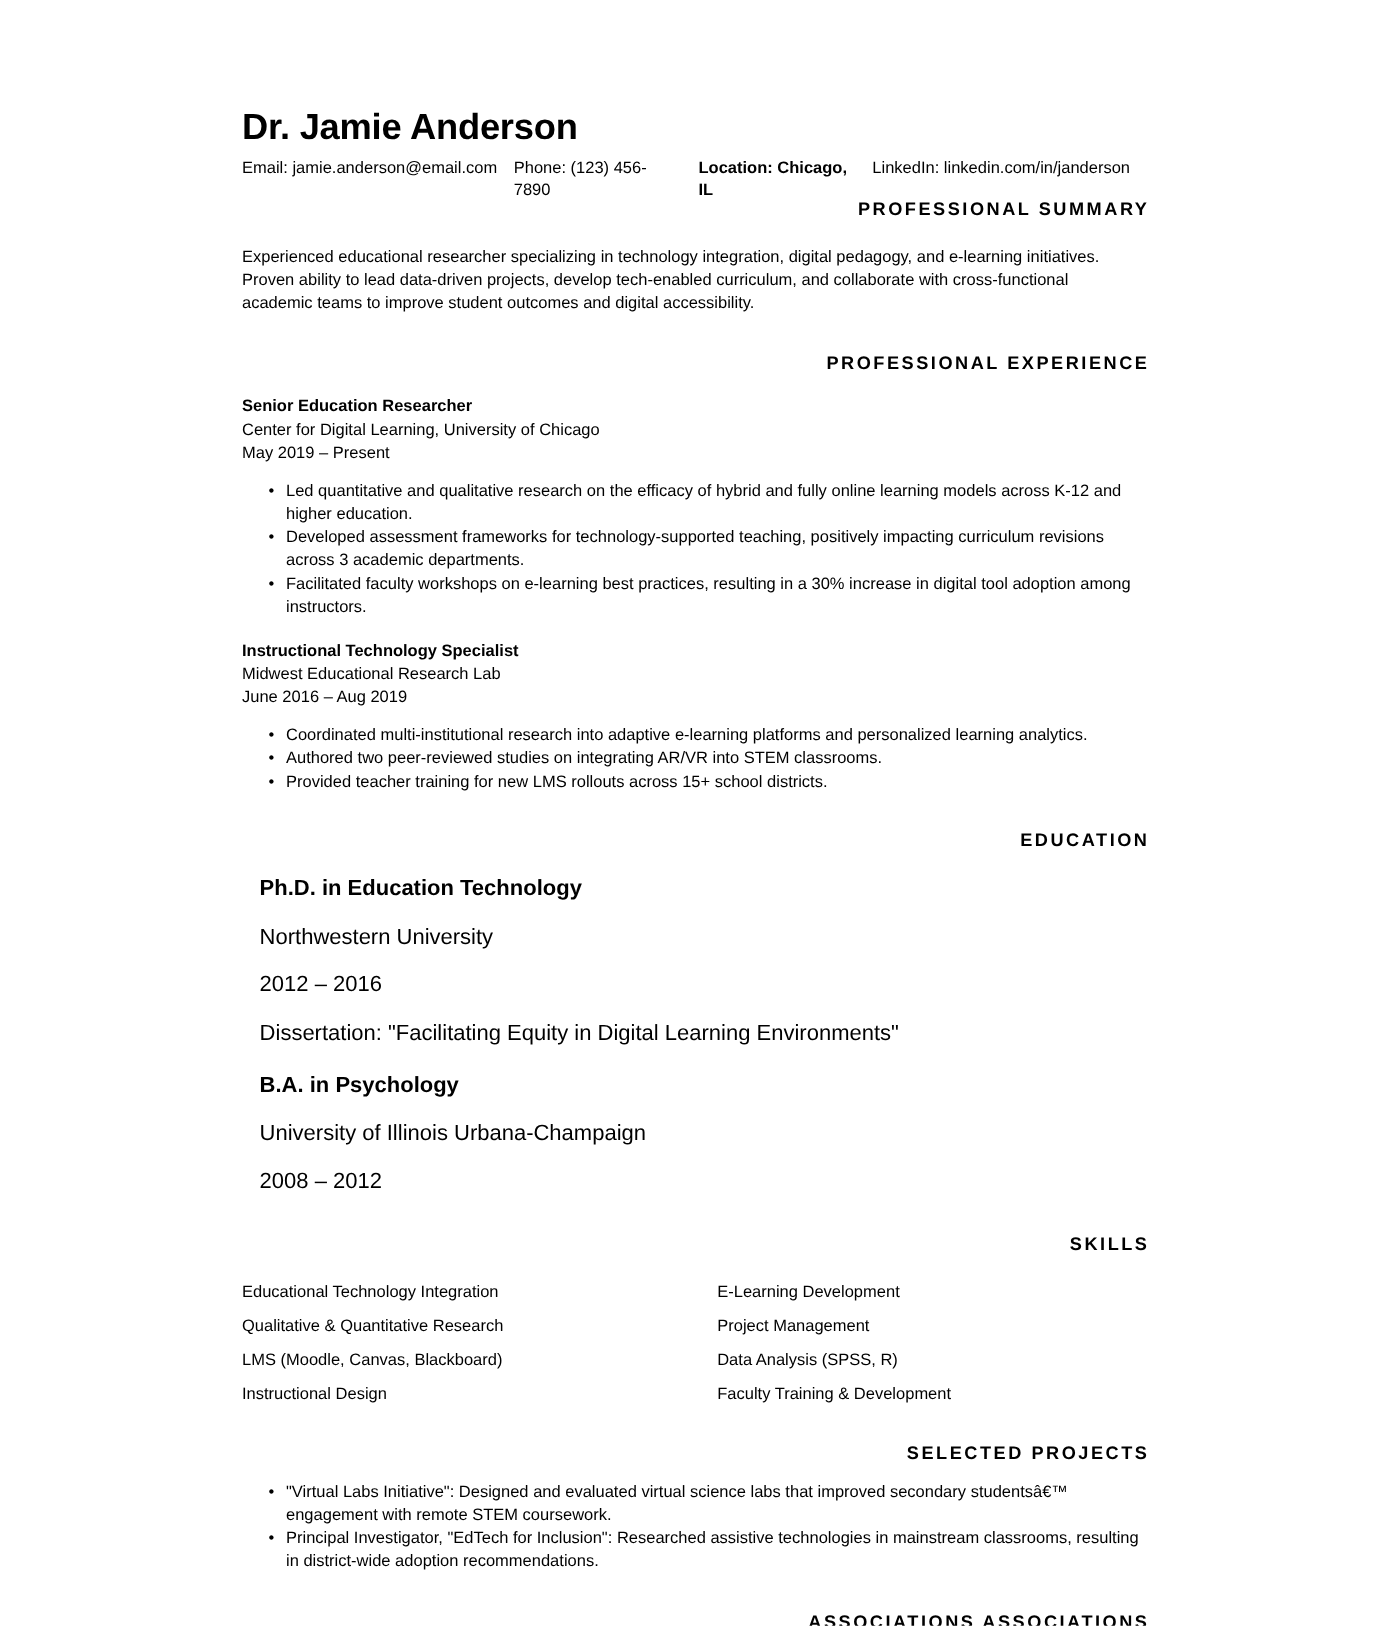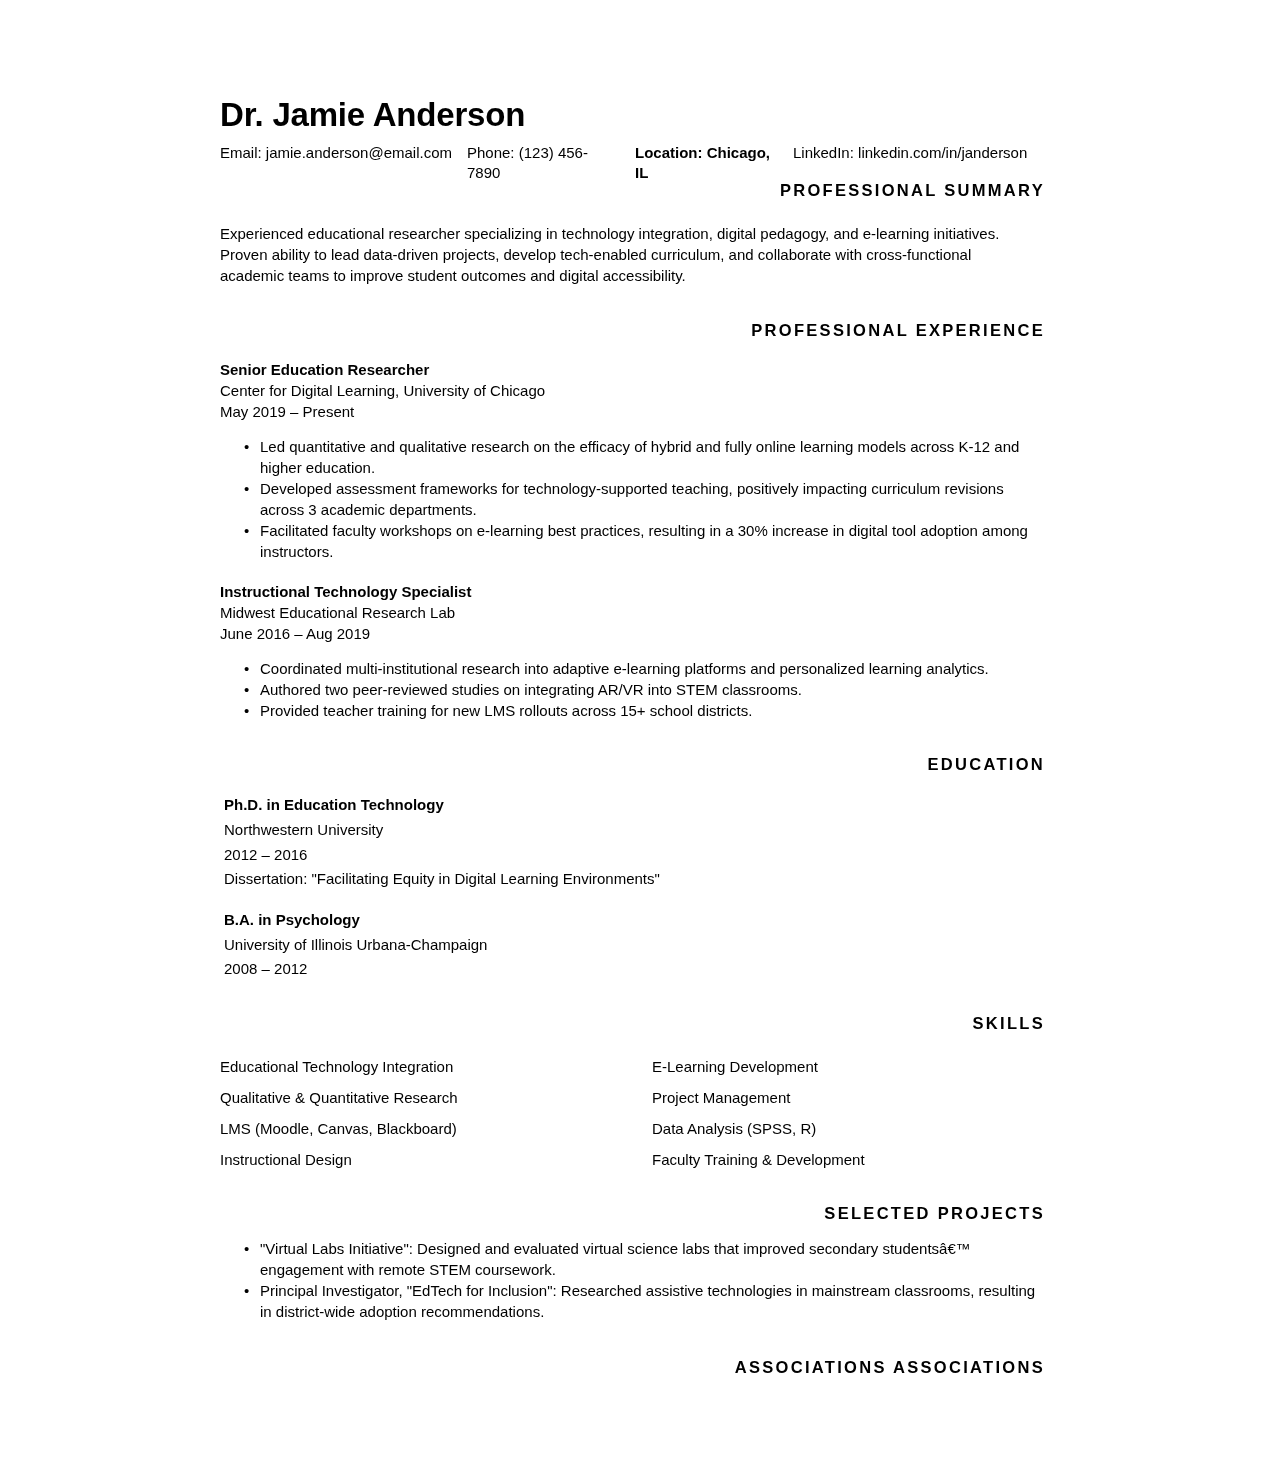--- a/index.html
+++ b/index.html
@@ -116,23 +116,23 @@
     left: -16px;
     top: 0;
     font-size: 15px;
     line-height: 1.4;
   }
 
   
   .edu-entry { margin-top: 20px; }
   .edu-entry.first { margin-top: 20px; }
   .edu-line {
-    font-size: 15px;
-    line-height: 1.38;
-    margin: 4px;
+    font-size: 20px;
+    line-height: 1.38;
+    margin: 16px;
   }
   .edu-line.bold { font-weight: bold; }
 
   
   .projects-list {
     margin-top: 18px;
   }
 
   
   .skills-grid {

